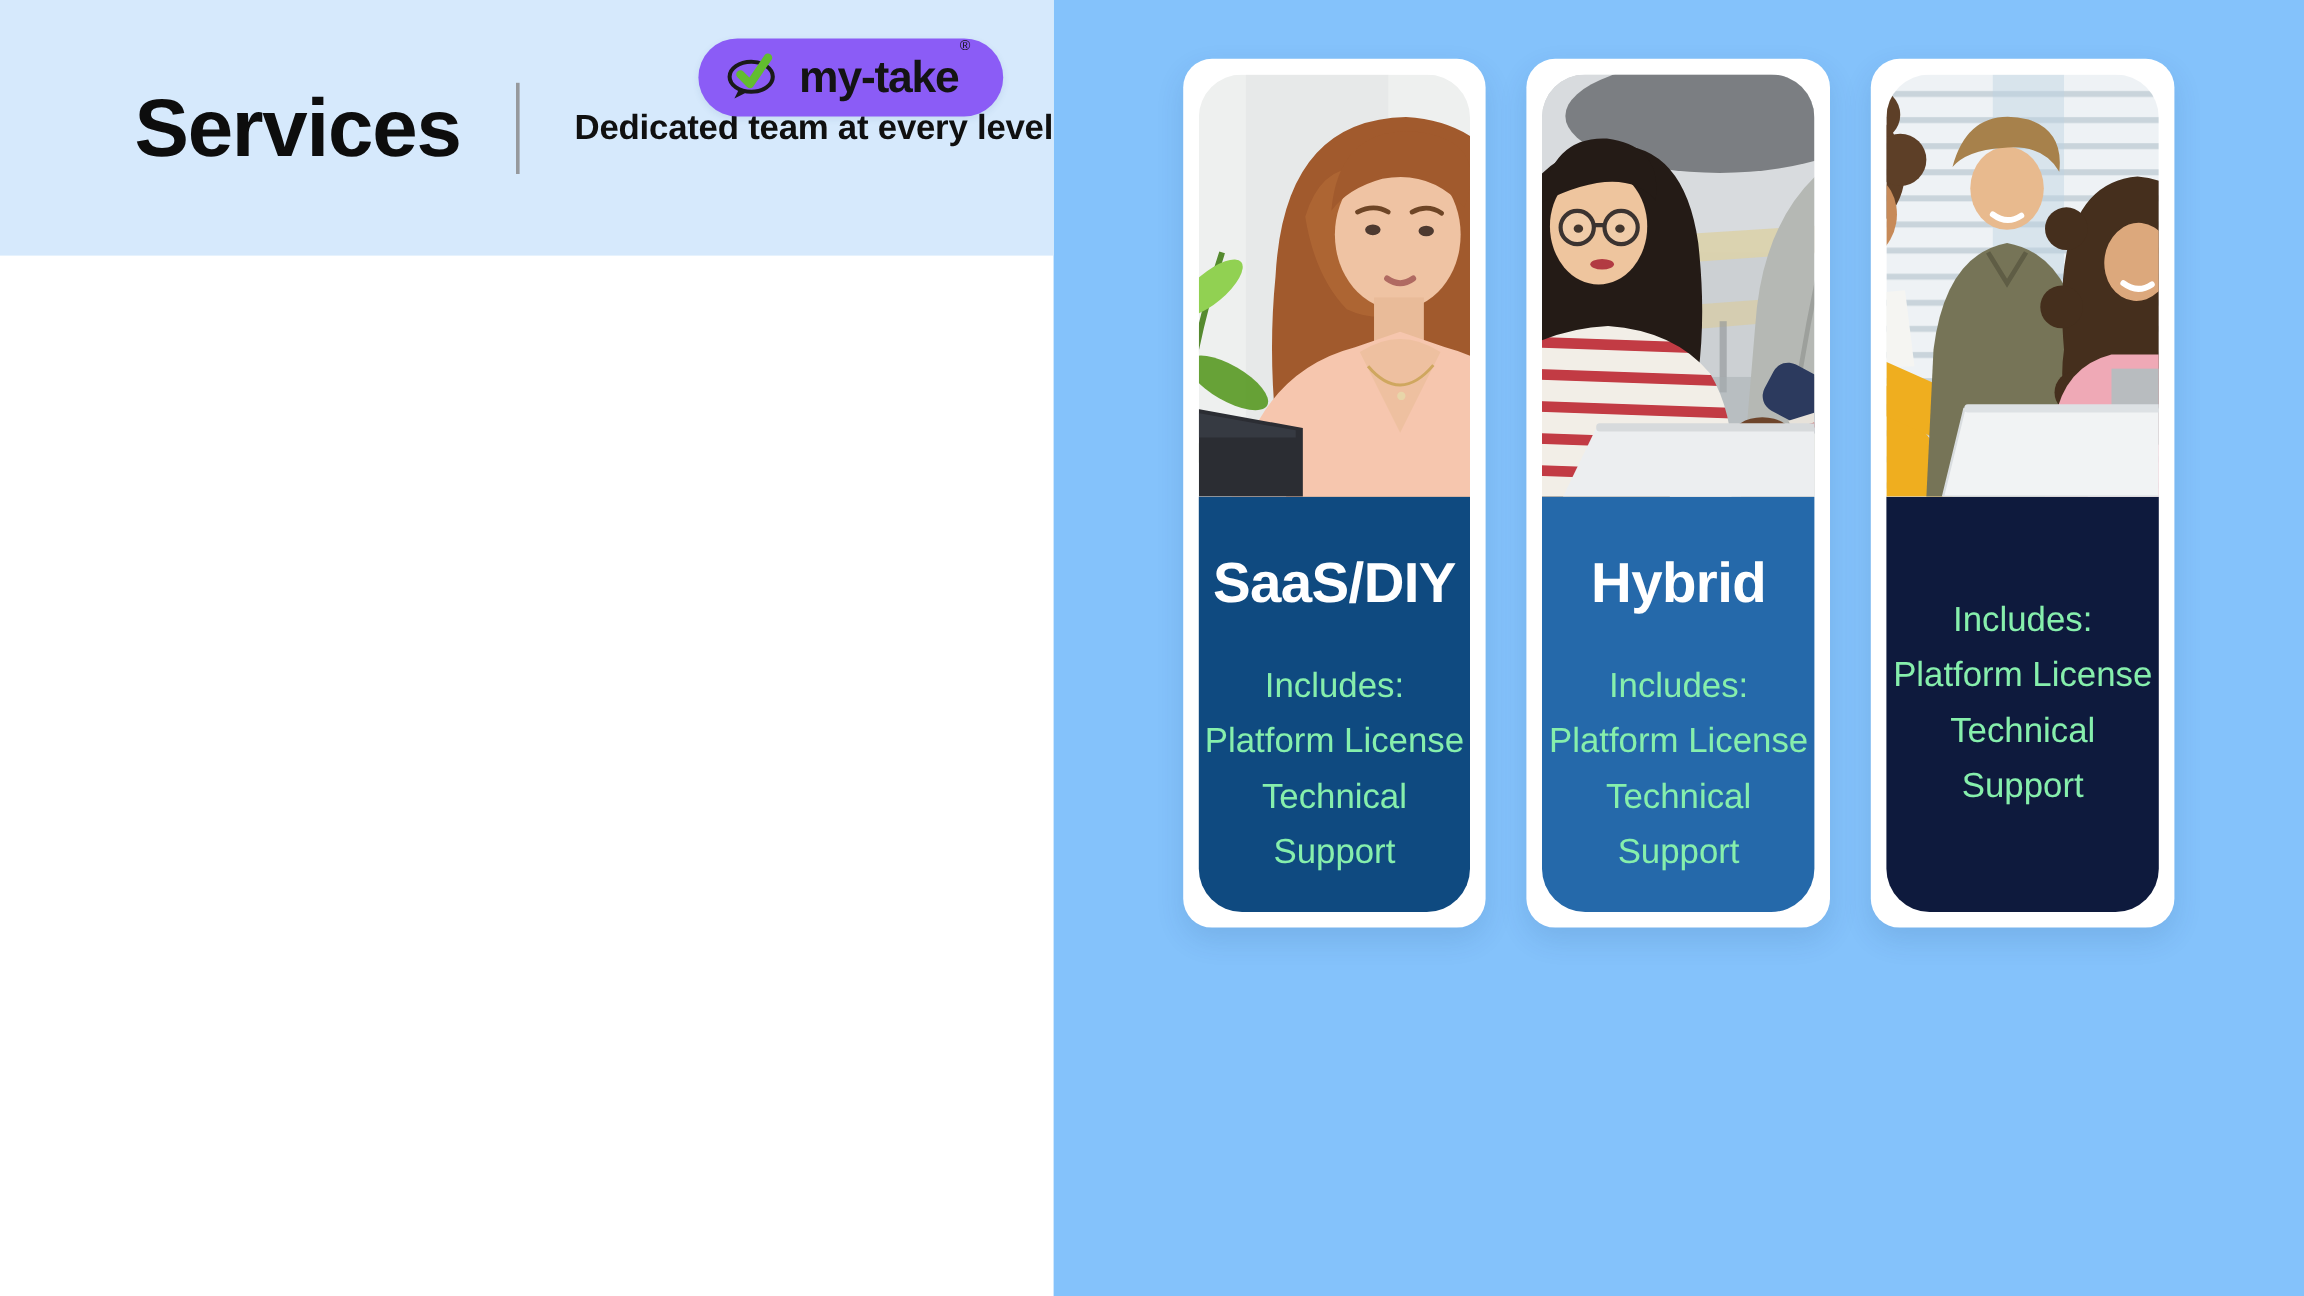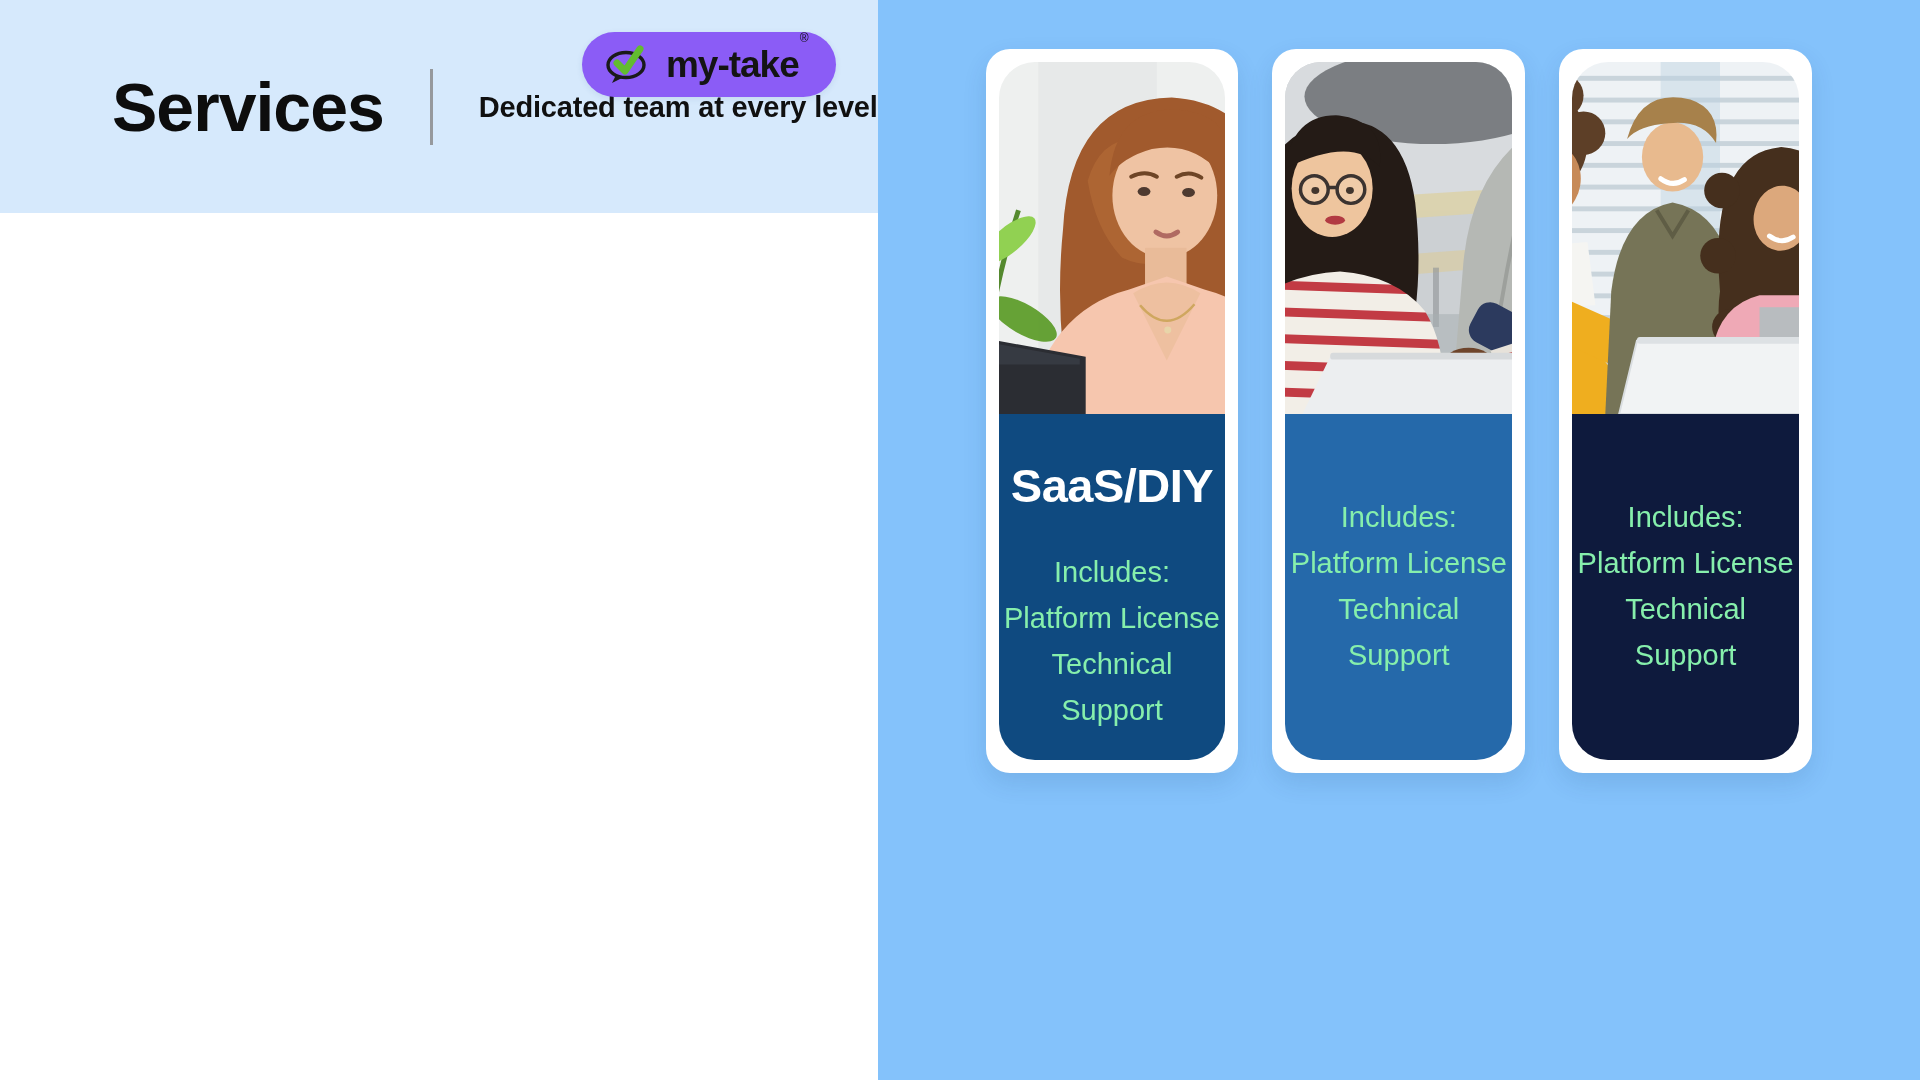--- a/index.html
+++ b/index.html
@@ -157,20 +157,21 @@
           <polygon points="358,292 402,278 414,312 372,326" fill="#e7e2da"></polygon>
           <line x1="364" y1="300" x2="406" y2="288" stroke="#c04040" stroke-width="4"></line>
           <ellipse cx="336" cy="306" rx="26" ry="17" fill="#6e452b"></ellipse>
           <rect x="288" y="298" width="52" height="13" rx="6.5" fill="#6e452b"></rect>
 
           <polygon points="168,356 196,298 402,298 432,356" fill="#eceef0"></polygon>
           <rect x="196" y="294" width="206" height="7" rx="3" fill="#d7dadc"></rect>
         </svg>
       </div>
       <div class="card-panel" style="background-color: rgb(37, 105, 170);">
+        <div class="card-title">Hybrid</div>
         <div class="card-includes">
           <div>Includes:</div>
           <div>Platform License</div>
           <div>Technical Support</div>
         </div>
       </div>
     </div>
 
     <div class="card">
       <div class="card-photo">

